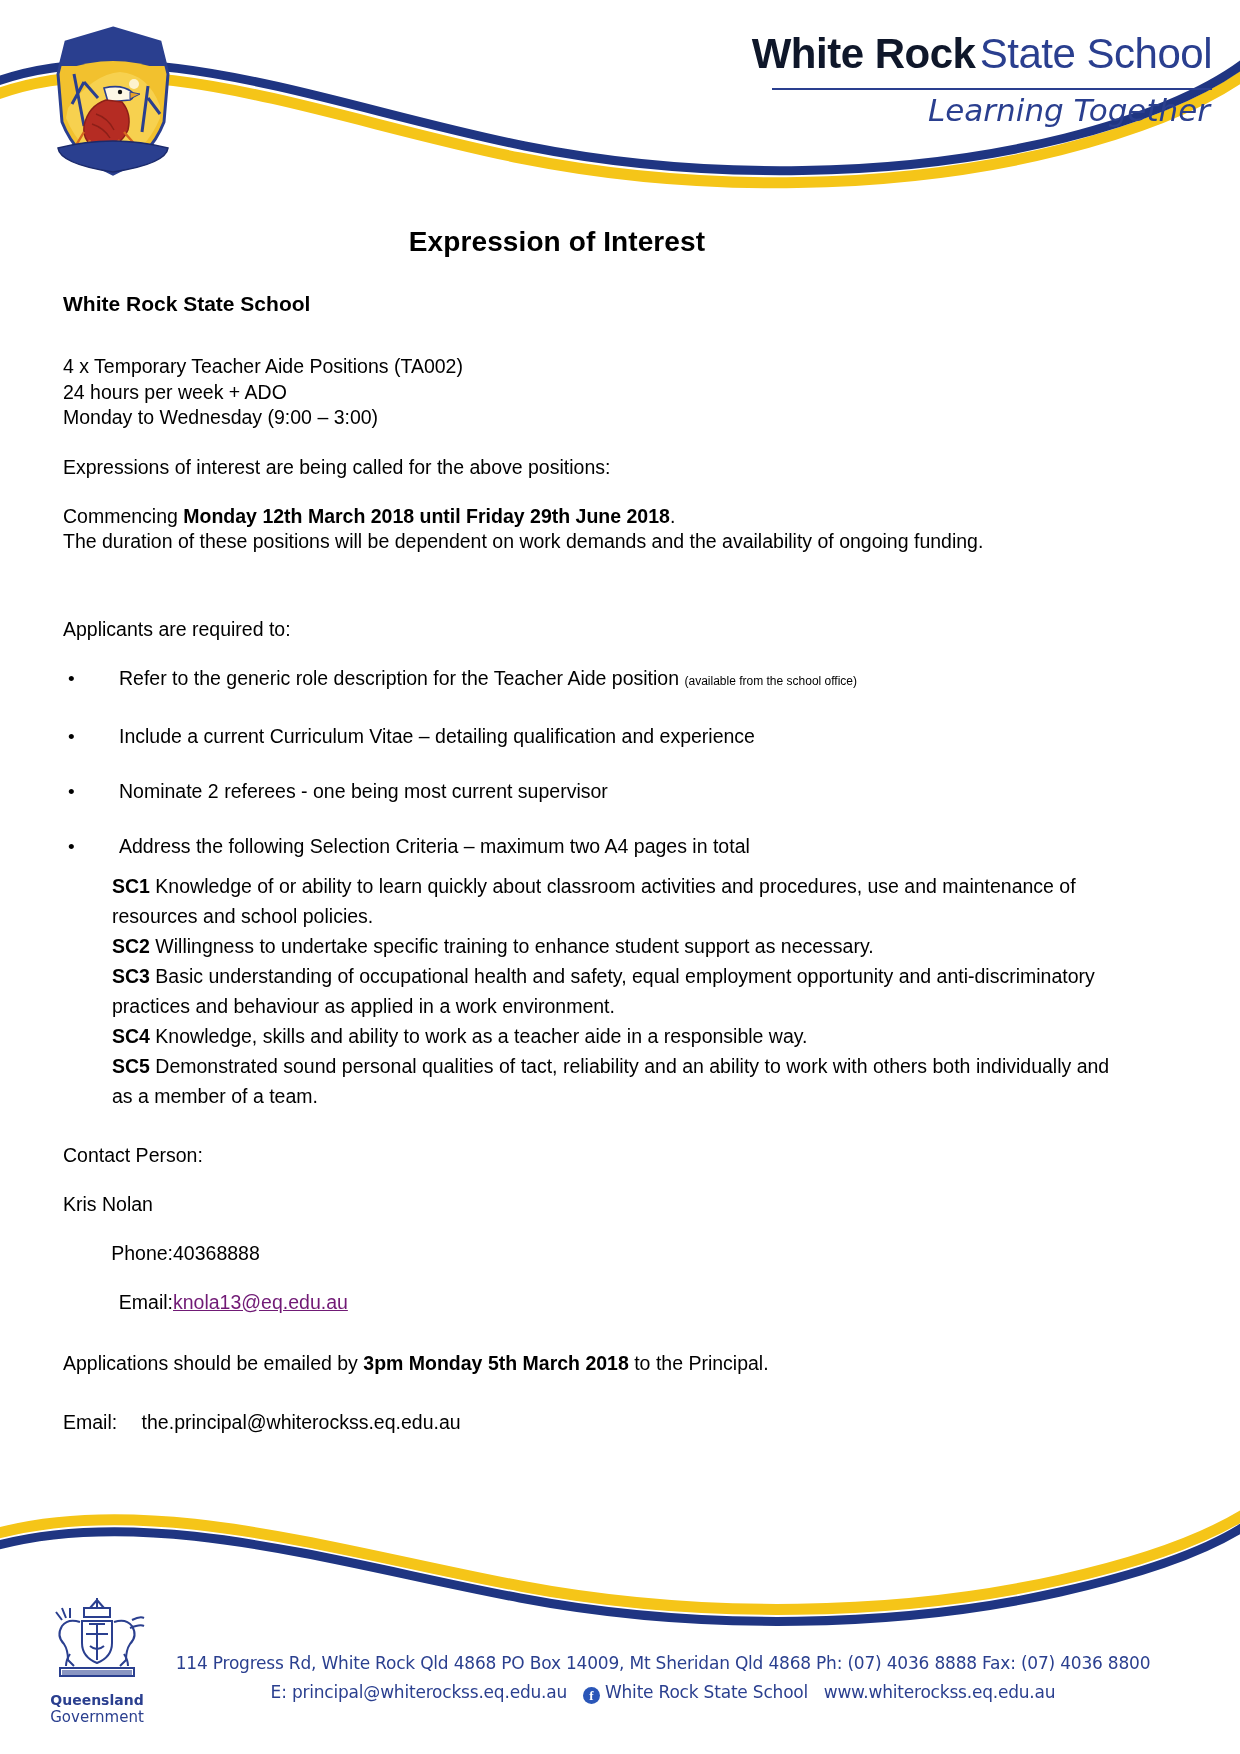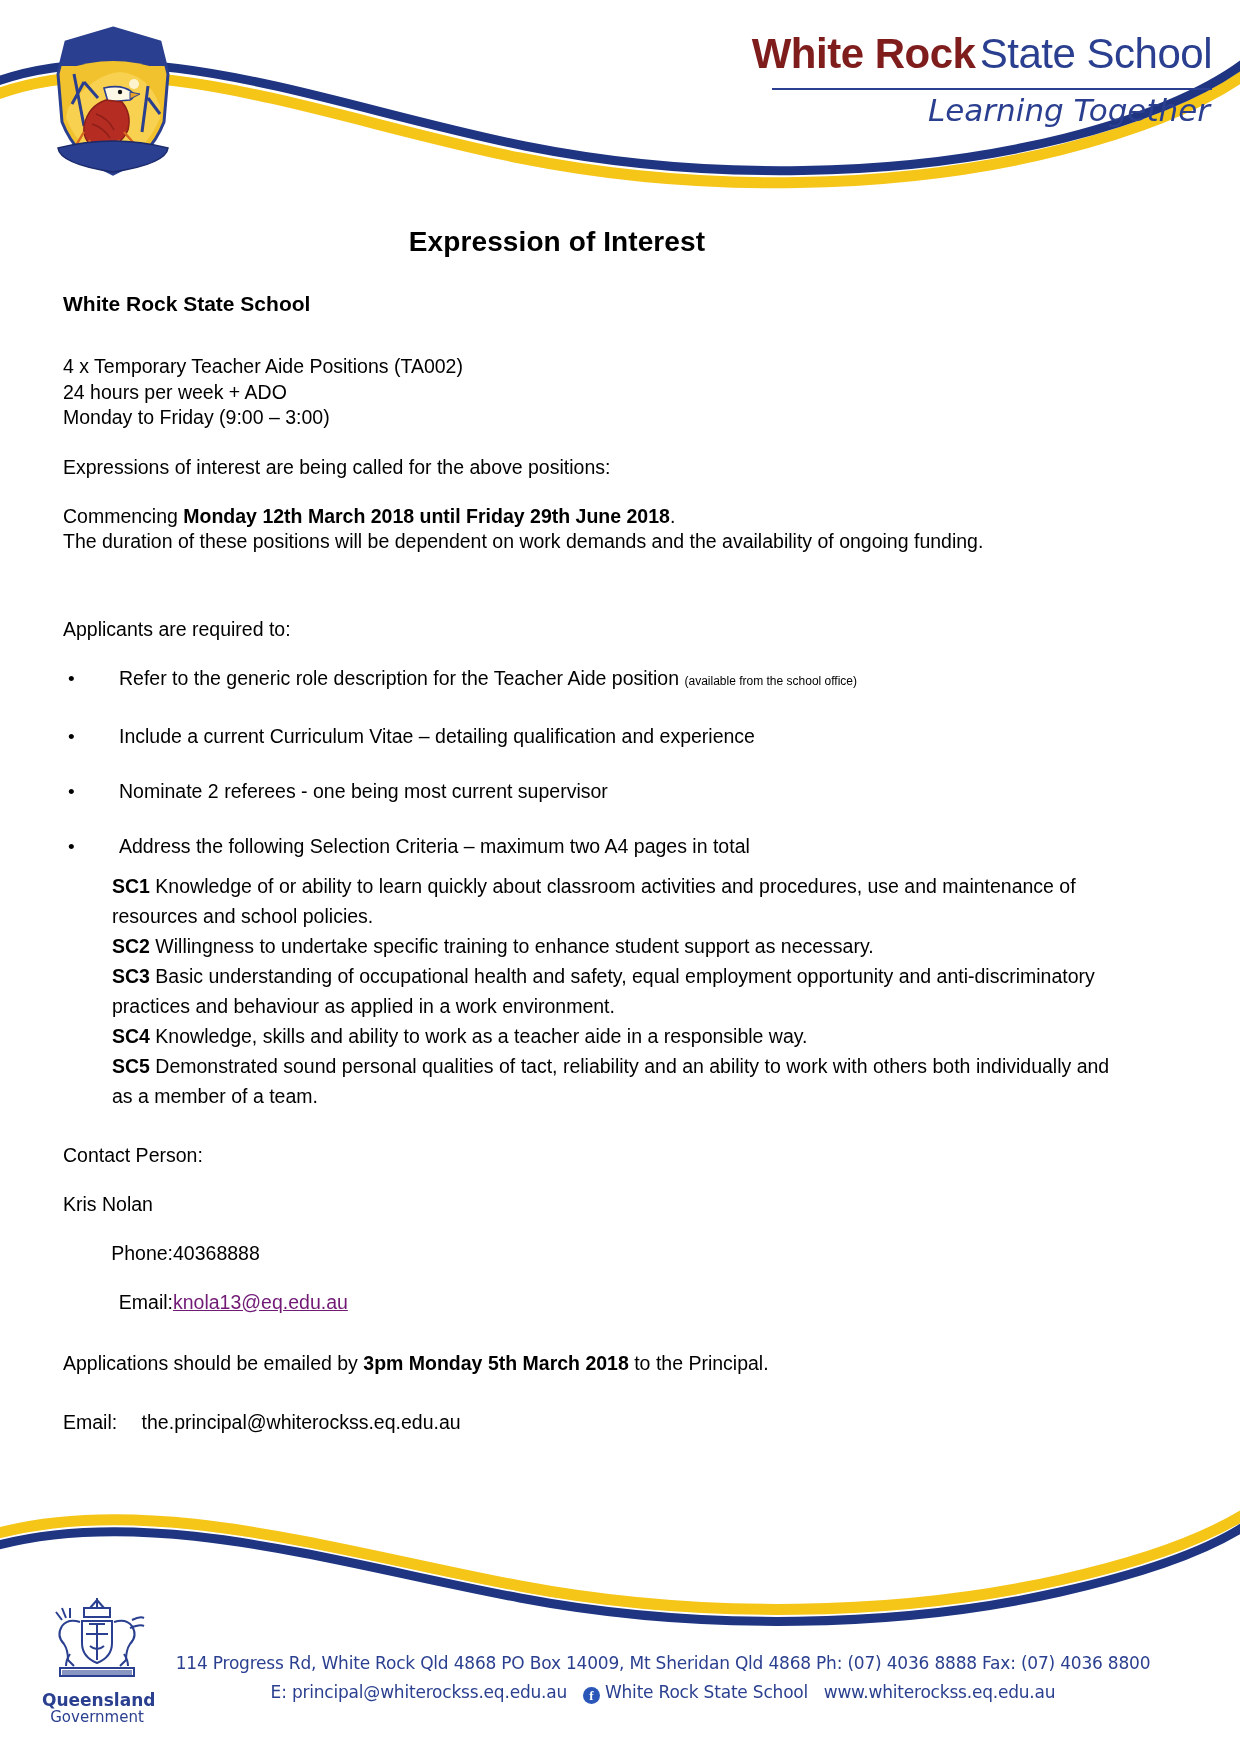--- a/index.html
+++ b/index.html
@@ -39,21 +39,21 @@
   .school-name {
     position: absolute;
     right: 28px;
     top: 30px;
     text-align: right;
     white-space: nowrap;
   }
   .school-name .sn-bold {
     font-weight: bold;
     font-size: 42px;
-    color: #7f1d1d;
+    color: #0f172a;
     letter-spacing: -0.5px;
   }
   .school-name .sn-light {
     font-weight: normal;
     font-size: 42px;
     color: #2a3f8f;
     letter-spacing: -0.5px;
   }
   .name-rule {
     position: absolute;
@@ -181,21 +181,21 @@
     width: 110px;
     text-align: center;
     color: #2a3f8f;
   }
   .qld-text {
     font-family: "DejaVu Sans", sans-serif;
     color: #2a3f8f;
     line-height: 17px;
     margin-top: 2px;
   }
-  .qld-text .q1 { font-size: 17px; font-weight: bold; display: block; }
+  .qld-text .q1 { font-size: 14px; font-weight: bold; display: block; }
   .qld-text .q2 { font-size: 15px; display: block; }
 
   .footer-text {
     position: absolute;
     left: 133px;
     top: 155px;
     width: 1060px;
     text-align: center;
     color: #2a3f8f;
     font-family: "DejaVu Sans", sans-serif;
@@ -258,21 +258,21 @@
   <div class="doc-title">Expression of Interest</div>
 
   <div class="inner">
     <div class="subtitle">White Rock State School</div>
 
     <div class="gap-lg"></div>
 
     <div class="blk">
       <p class="body-line">4 x Temporary Teacher Aide Positions (TA002)</p>
       <p class="body-line">24 hours per week + ADO</p>
-      <p class="body-line">Monday to Friday (9:00 – 3:00)</p>
+      <p class="body-line">Monday to Wednesday (9:00 – 3:00)</p>
     </div>
 
     <div class="gap-md"></div>
 
     <p class="body-line">Expressions of interest are being called for the above positions:</p>
 
     <div class="gap-md"></div>
 
     <div class="blk">
       <p class="body-line"><span>Commencing </span><b>Monday 12th March 2018 until Friday 29th June 2018</b><span>.</span></p>

